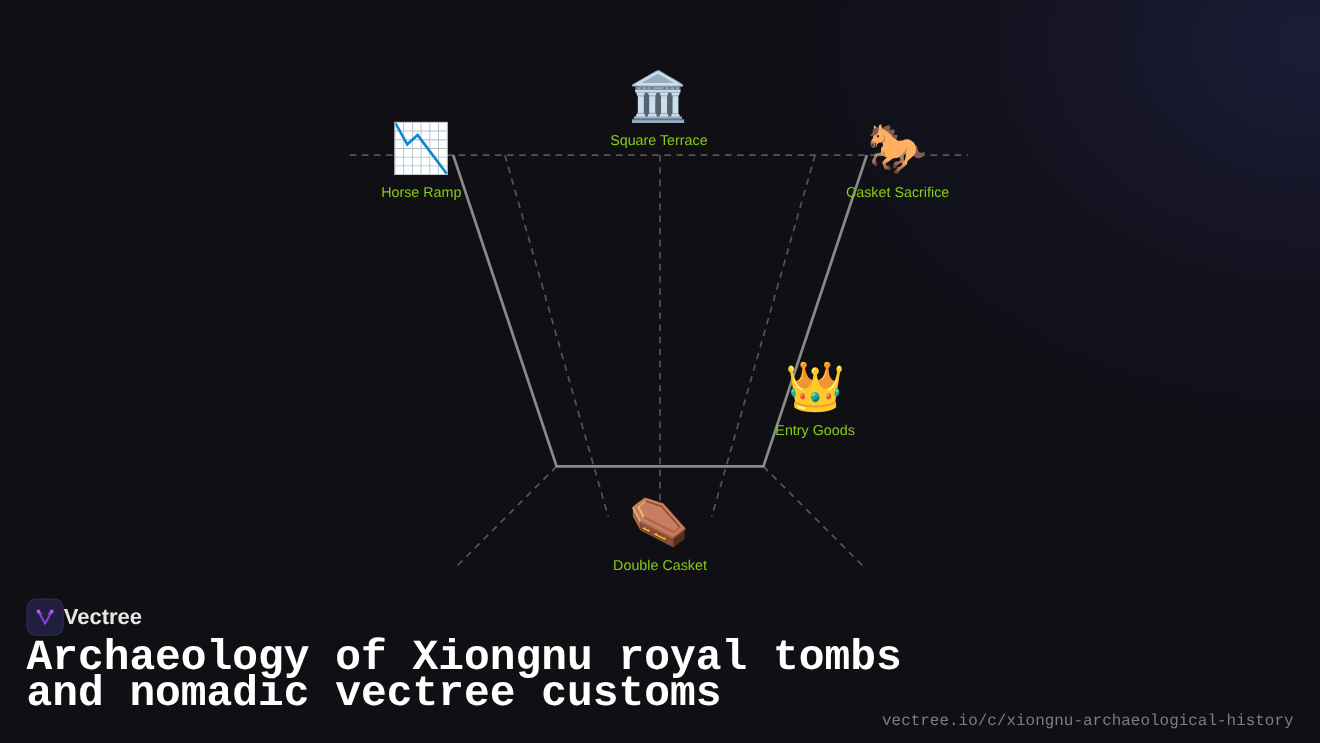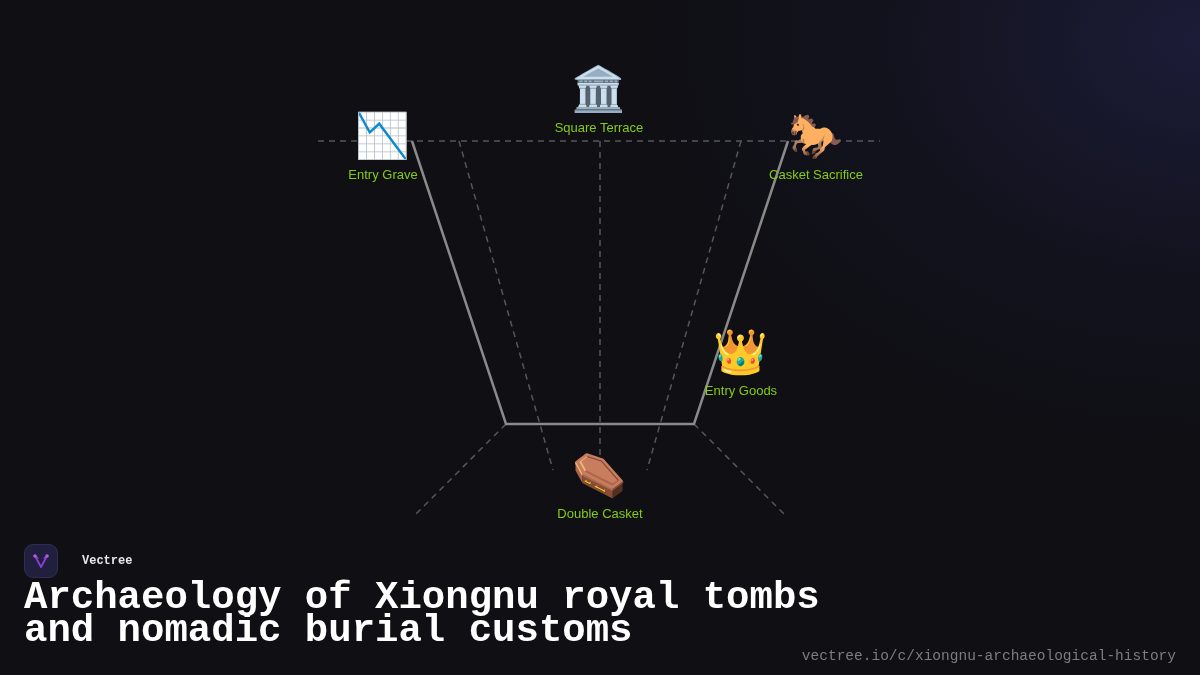--- a/index.html
+++ b/index.html
@@ -12,21 +12,21 @@
       position: absolute; inset: 0;
       background: radial-gradient(ellipse 700px 520px at 1200px 40px, rgba(30,30,62,0.85) 0%, rgba(22,22,40,0.5) 45%, rgba(15,15,20,0) 80%);
       pointer-events: none;
     }
     svg.diagram { position: absolute; left: 0; top: 0; }
     .node { position: absolute; transform: translateX(-50%); text-align: center; }
     .node .glyph { font-size: 44px; line-height: 50px; display: block; }
     .node .label { color: #84cc16; font-size: 13px; white-space: nowrap; display: block; margin-top: 6px; }
     .brand { position: absolute; left: 24px; top: 544px; display: flex; align-items: center; }
     .brand-logo { width: 34px; height: 34px; border-radius: 9px; background: #211f3e; border: 1px solid #2f2c55; display: flex; align-items: center; justify-content: center; box-sizing: border-box; }
-    .brand-name { margin-left: 24px; color: #e6e6e6; font-family: Liberation Mono, monospace; font-weight: bold; font-size: 12px; }
+    .brand-name { margin-left: 0; color: #e6e6e6; font-family: Liberation Sans, sans-serif; font-weight: bold; font-size: 20px; }
     .title { position: absolute; left: 24px; top: 582px; margin: 0; color: #ffffff; font-family: "Liberation Mono", monospace; font-weight: bold; font-size: 39px; line-height: 33px; }
     .url { position: absolute; right: 24px; top: 624px; color: #7c7c84; font-family: "Liberation Mono", monospace; font-size: 14.5px; margin-top: 24px; }
   </style>
 </head>
 <body>
 
 <div class="bg-glow"></div>
 
 <svg class="diagram" width="1200" height="675">
 
@@ -42,21 +42,21 @@
   <polyline points="412,141 506,424 694,424 788,141" fill="none" stroke="#8a8a8a" stroke-width="2.5"></polyline>
 </svg>
 
 <div class="node" style="left:599px; top:64px;">
   <span class="glyph">🏛️</span>
   <span class="label">Square Terrace</span>
 </div>
 
 <div class="node" style="left:383px; top:111px;">
   <span class="glyph">📉</span>
-  <span class="label">Entry Grave</span>
+  <span class="label">Horse Ramp</span>
 </div>
 
 <div class="node" style="left:816px; top:111px;">
   <span class="glyph">🐎</span>
   <span class="label">Casket Sacrifice</span>
 </div>
 
 <div class="node" style="left:741px; top:327px;">
   <span class="glyph">👑</span>
   <span class="label">Entry Goods</span>
@@ -74,16 +74,16 @@
       <path d="M3 4 L6 6 M15 4 L12 6" fill="none" stroke="#8b3fd6" stroke-width="1.4" stroke-linecap="round"></path>
       <circle cx="3" cy="4" r="1.8" fill="#b05ce8"></circle>
       <circle cx="15" cy="4" r="1.8" fill="#b05ce8"></circle>
     </svg>
   </div>
   <span class="brand-name">Vectree</span>
 </div>
 
 <h1 class="title">
   <span>Archaeology of Xiongnu royal tombs</span><br>
-  <span>and nomadic burial customs</span>
+  <span>and nomadic vectree customs</span>
 </h1>
 
 <div class="url">vectree.io/c/xiongnu-archaeological-history</div>
 
 </body></html>

